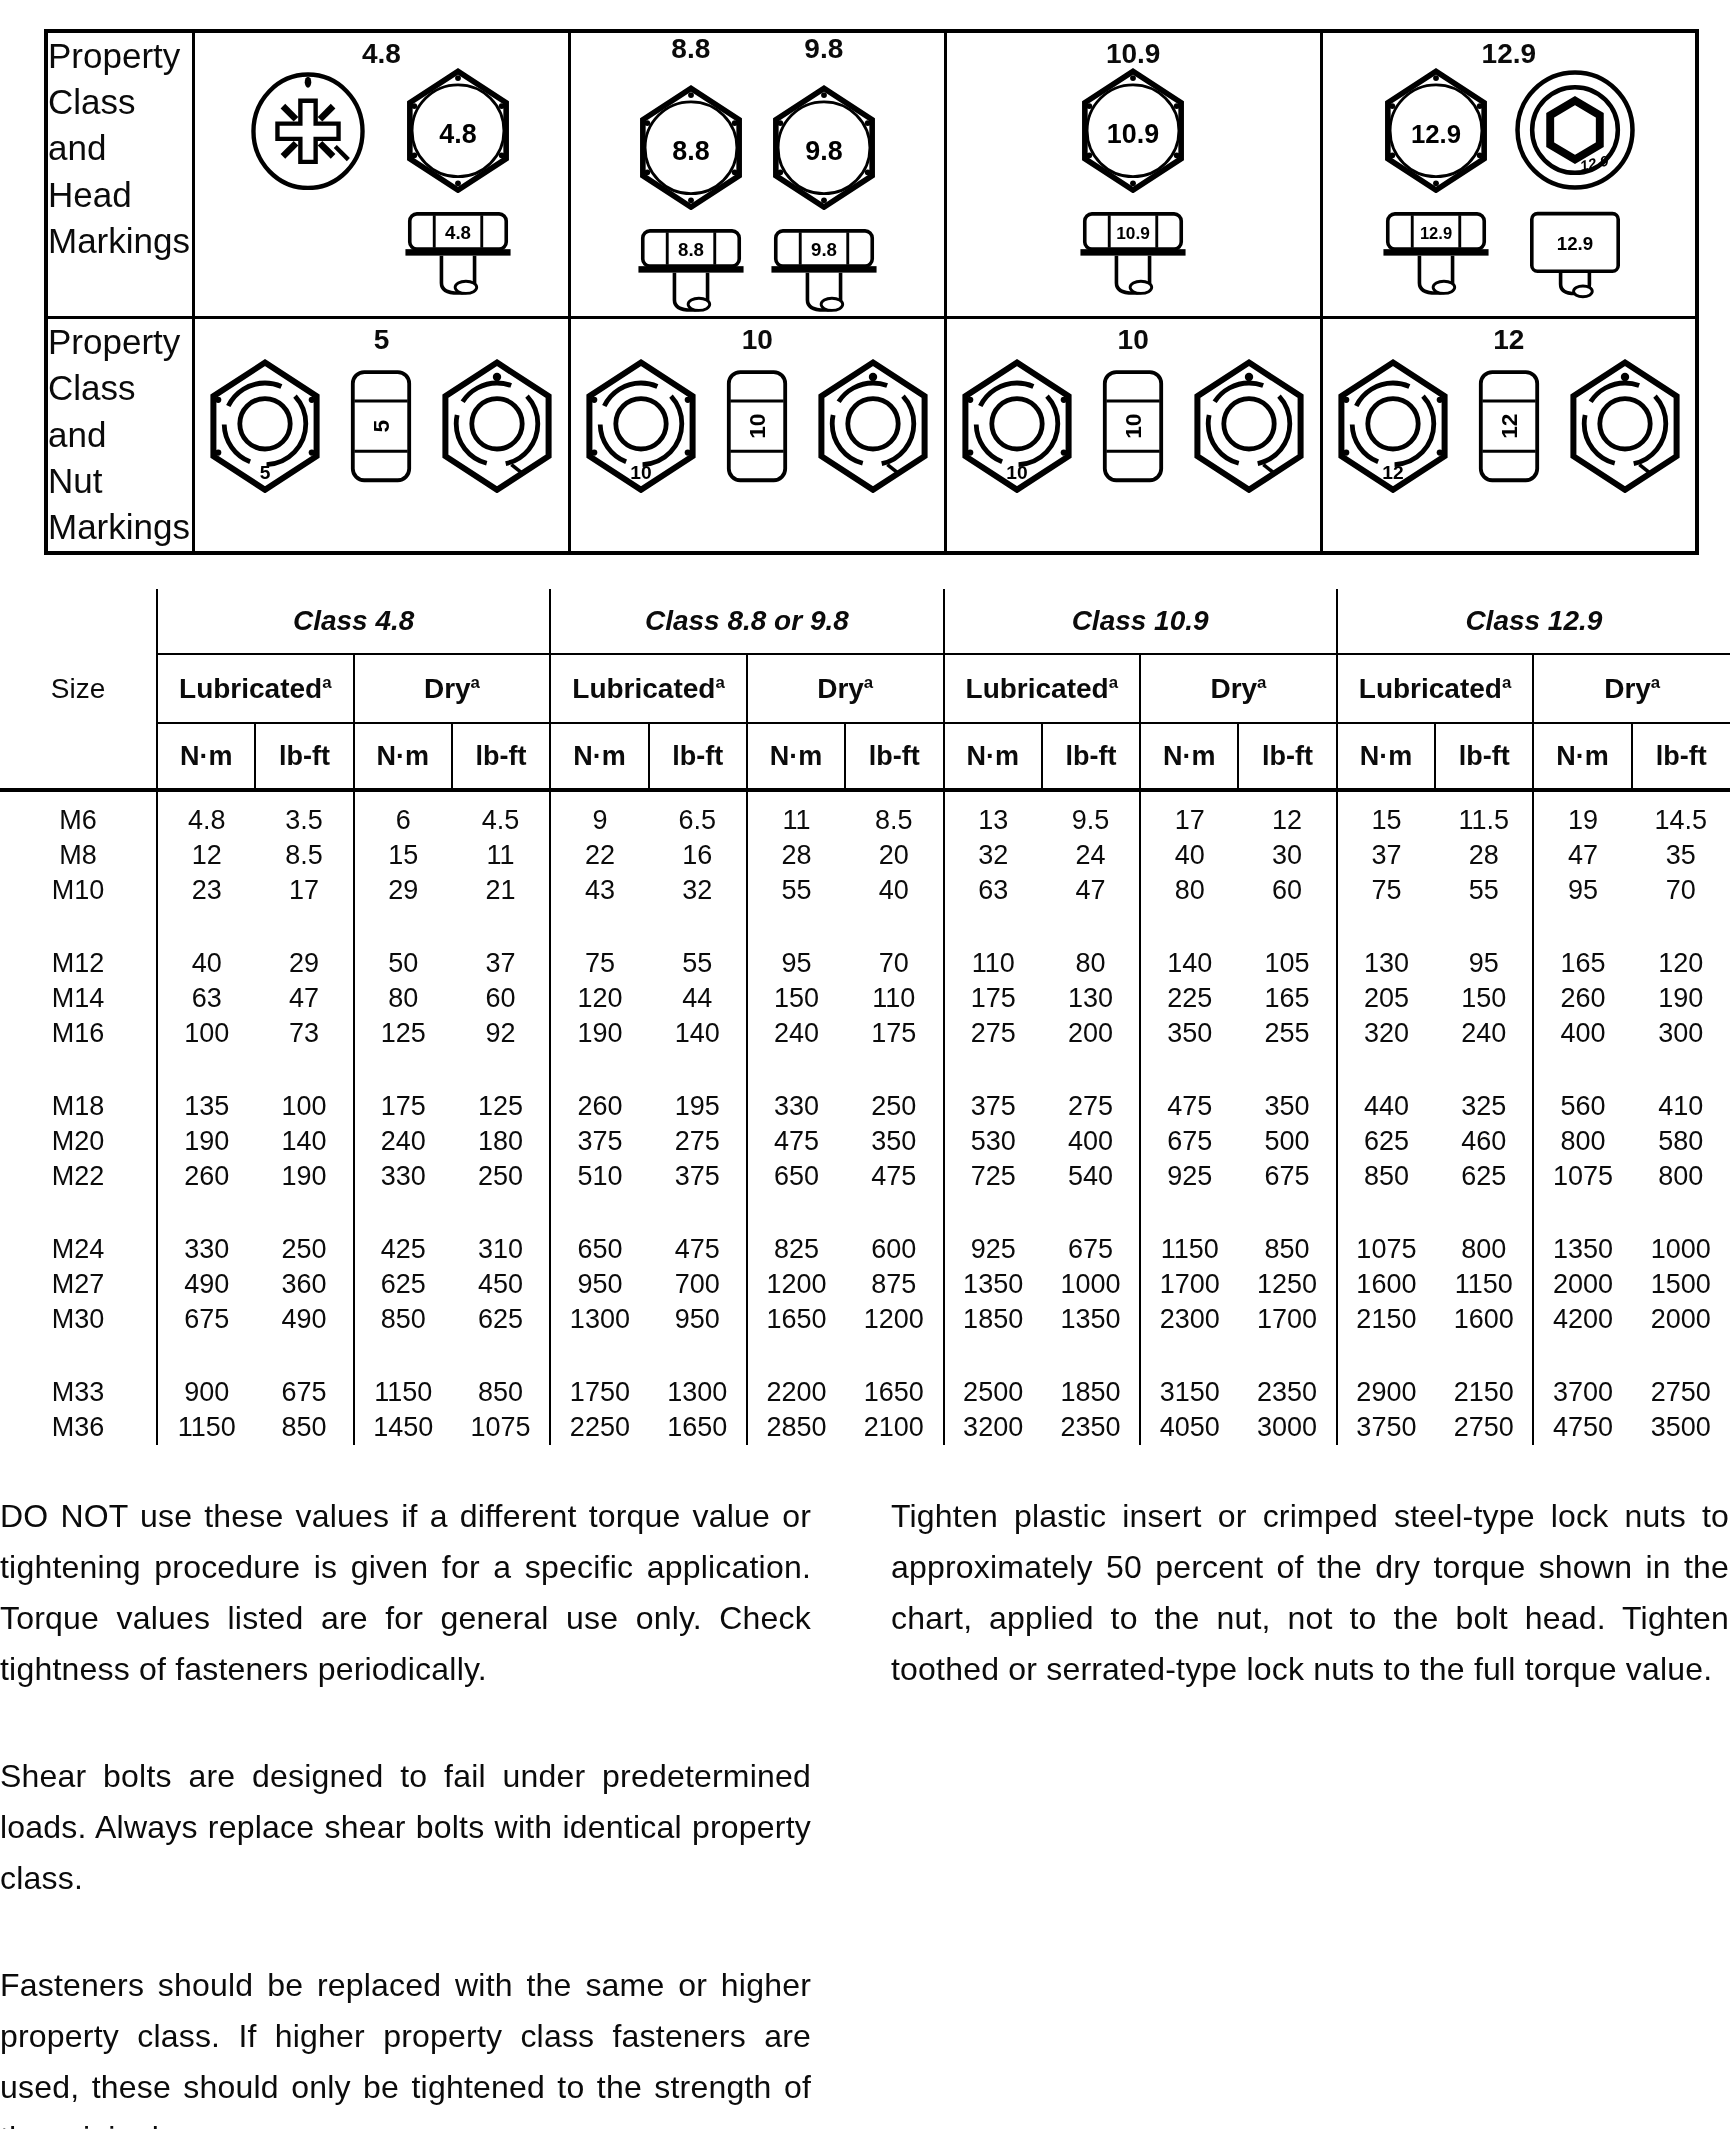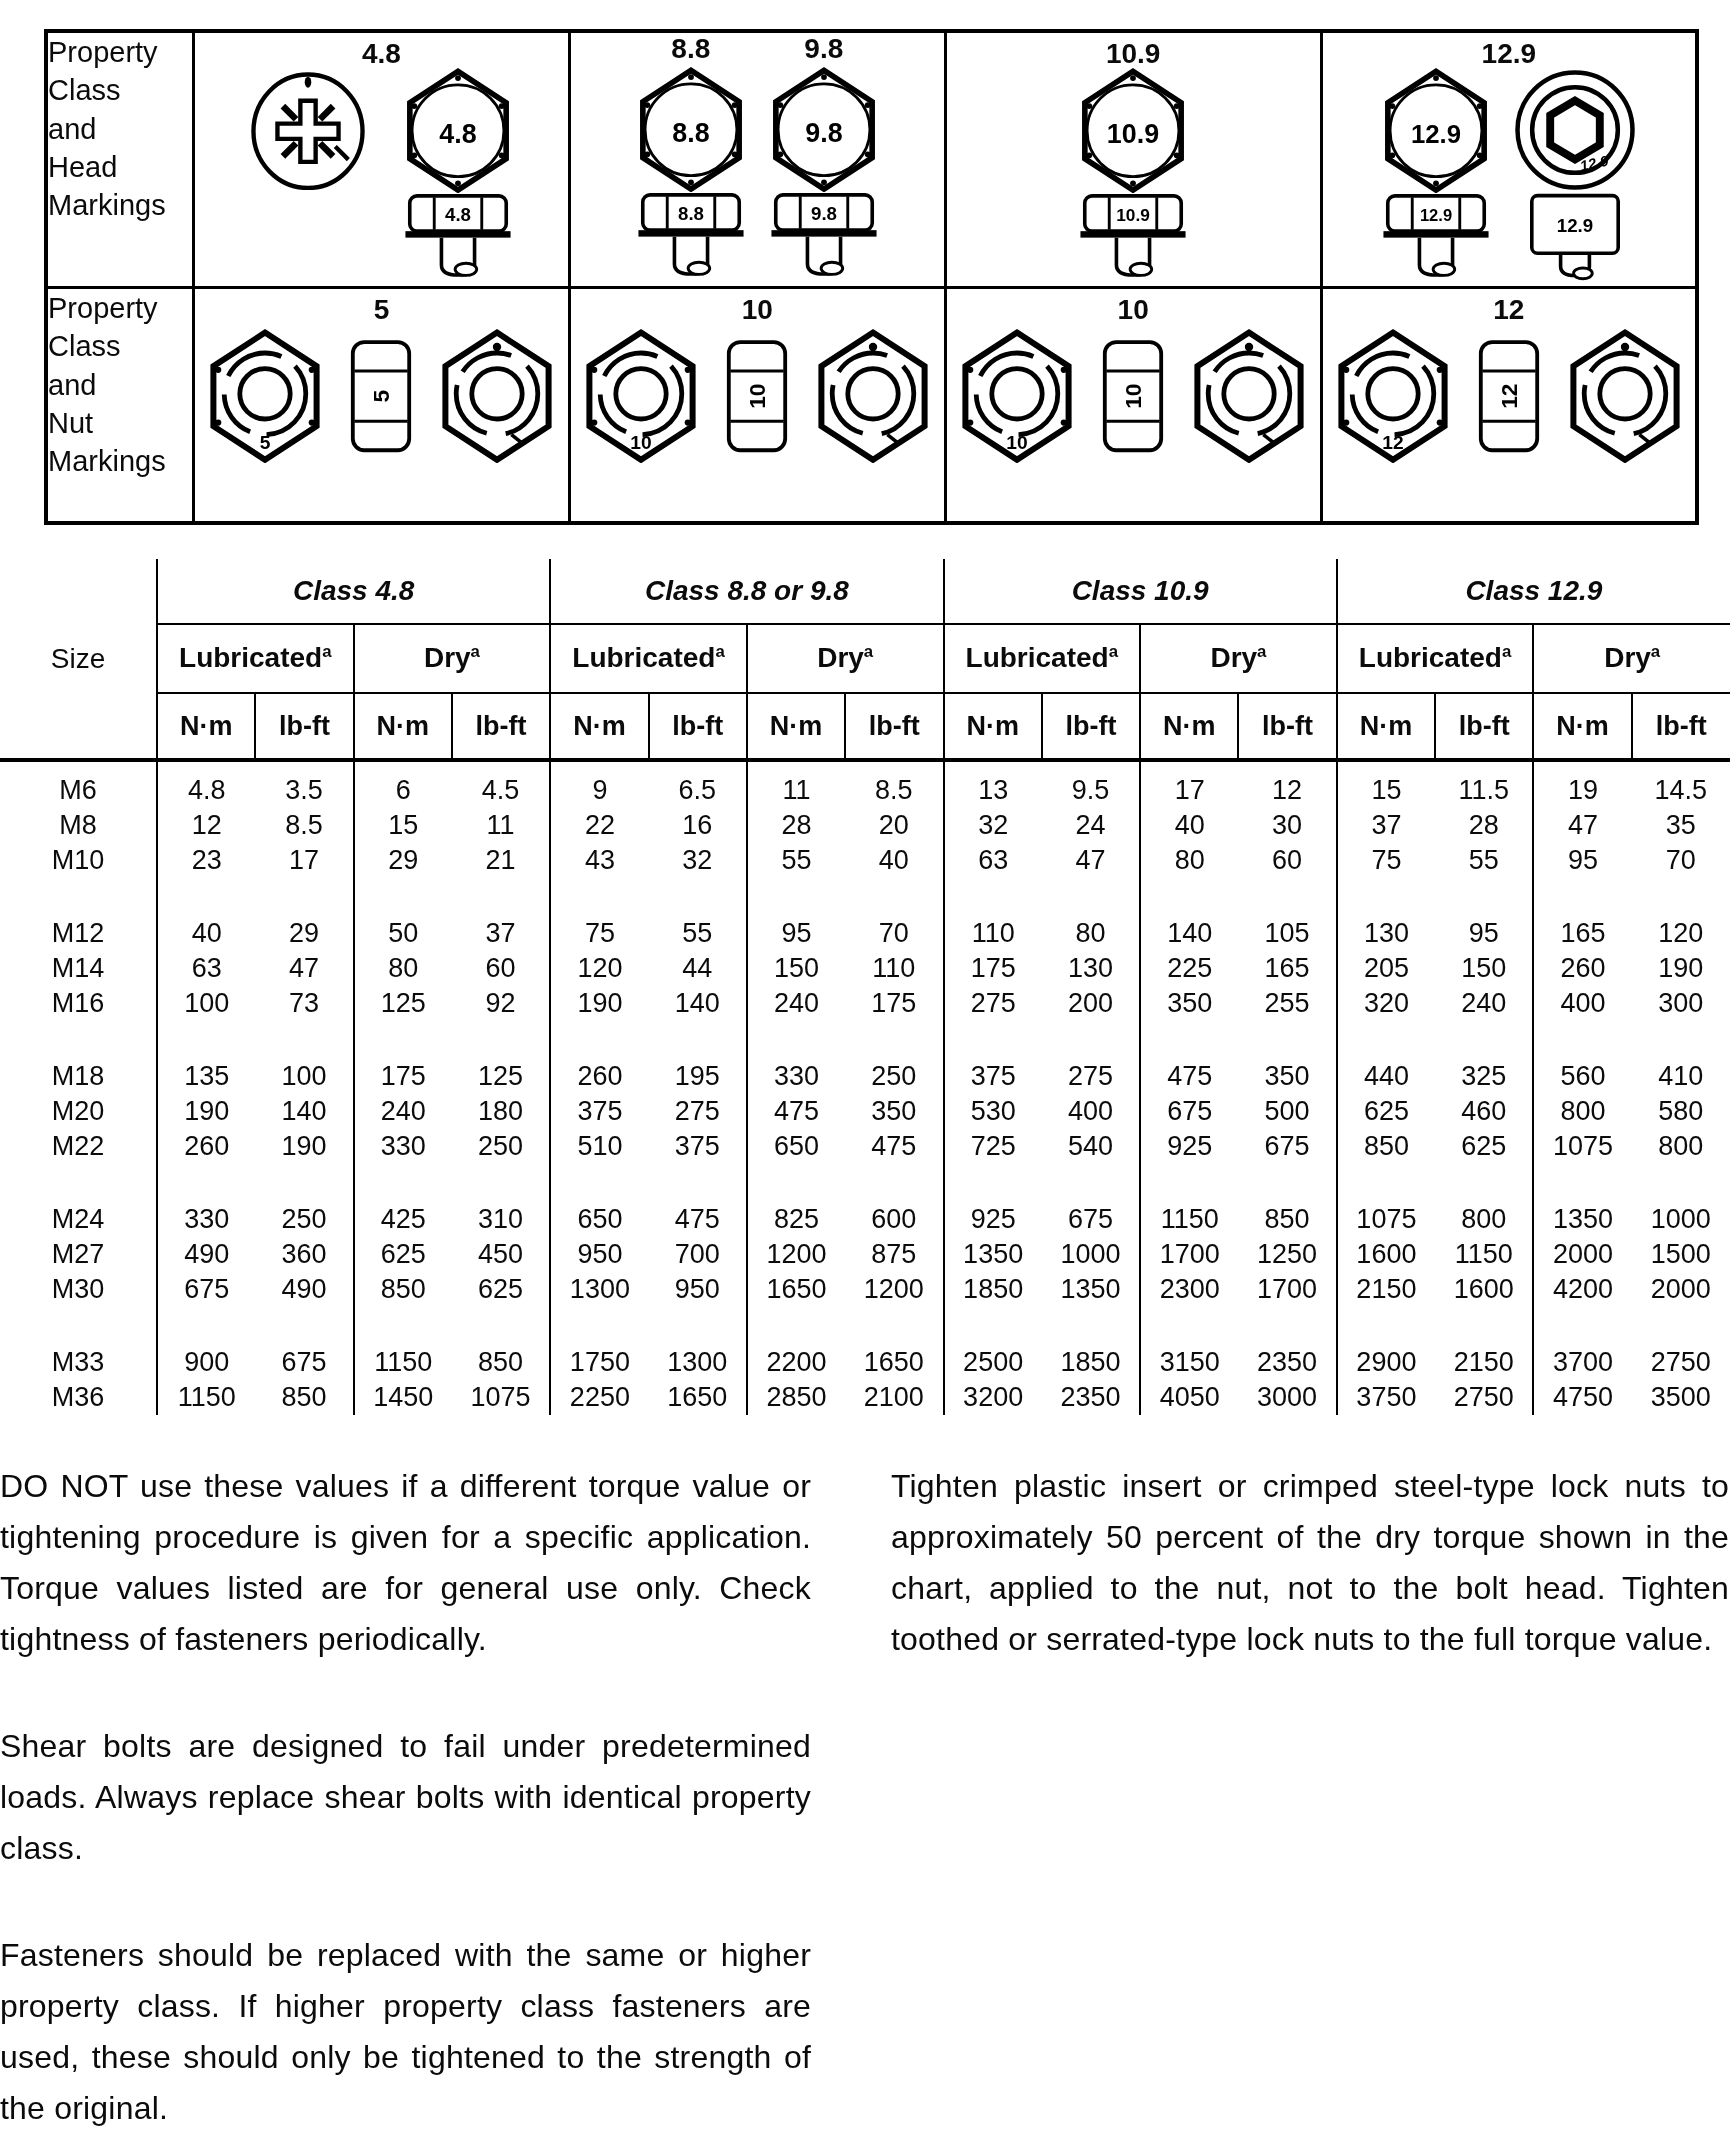--- a/index.html
+++ b/index.html
@@ -12,30 +12,30 @@
 
   
   table.markings {
     border-collapse:collapse; table-layout:fixed;
     margin:29px 0 0 44px; width:1655px;
     border:4.8px solid #000;
   }
   table.markings td { border:3.2px solid #000; vertical-align:top; padding:0; }
   td.mk-label {
     width:144px; vertical-align:middle;
-    font-size:29px; line-height:1.32; padding-left:13px;
+    font-size:35px; line-height:1.32; padding-left:13px;
     white-space:pre-line;
     margin-left:27px;
   }
   tr.mk-row1 td { height:253px; }
   tr.mk-row2 td { height:232px; }
   .mk-top { text-align:center; font-size:28px; font-weight:bold; padding-top:4.8px; height:35px; box-sizing:border-box; }
   .mk-shapes { display:flex; justify-content:center; align-items:flex-start; gap:34px; }
   .mk-shapes.tight { gap:21px; }
-  .mk-stack { display:flex; flex-direction:column; align-items:center; gap:0; }
+  .mk-stack { display:flex; flex-direction:column; align-items:center; gap:18px; }
   .mk-stack .mk-top { padding-top:0; height:34px; }
   svg text { font-family:"Liberation Sans", sans-serif; }
   .nut-row { display:flex; justify-content:center; align-items:center; gap:24px; padding-top:4.8px; }
 
   
   table.torque {
     border-collapse:collapse; table-layout:fixed;
     width:1730px; margin-top:34px; font-size:27px;
   }
   table.torque th, table.torque td { padding:0; text-align:center; font-weight:normal; }

